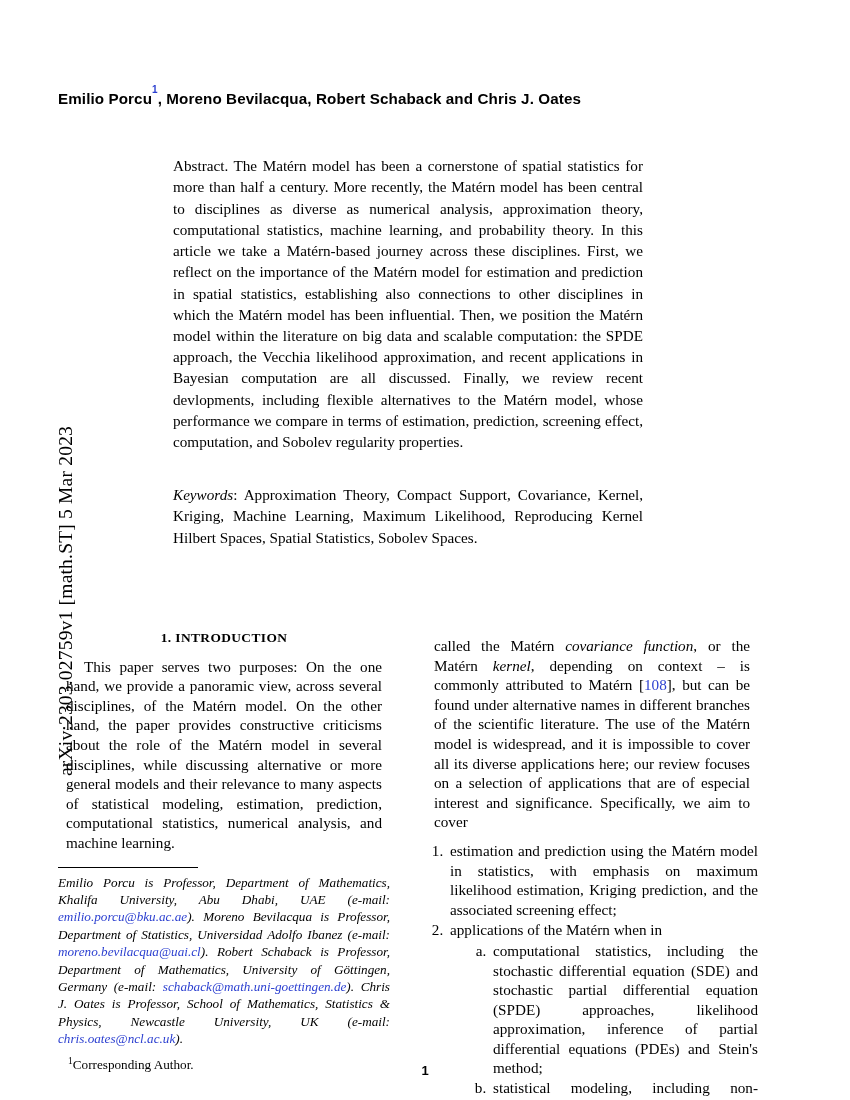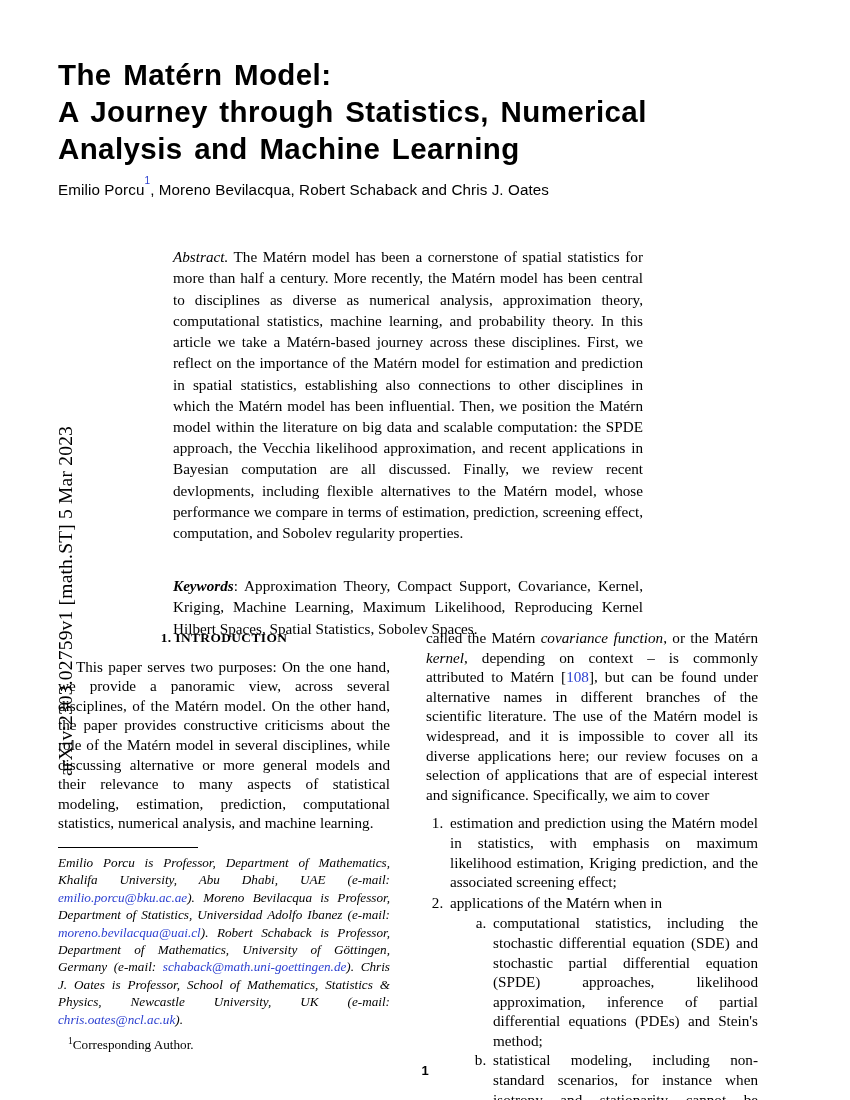--- a/index.html
+++ b/index.html
@@ -46,50 +46,49 @@
     font-size: 29.5px;
     line-height: 37px;
     letter-spacing: 0.4px;
     margin: 0 0 0 0;
     word-spacing: 3px;
   }
   .title .line { display: block; }
 
   .authors {
     font-family: "Liberation Sans", sans-serif;
-    font-weight: normal;
-    font-size: 15.2px;
-    margin-top: 8px;
+    font-weight: bold;
+    font-size: 15.2px;
+    margin-top: 28px;
     letter-spacing: 0.1px;
   }
   .authors sup a {
     color: #2b3fd0;
     text-decoration: none;
     font-size: 10px;
     vertical-align: super;
   }
 
   .abstract-block {
     margin: 48px auto 0 auto;
     width: 470px;
     font-size: 15.2px;
     line-height: 21.2px;
     text-align: justify;
   }
   .abstract-block .lead {
-    font-style: italic;
   }
   .keywords-block {
     margin: 32px auto 0 auto;
     width: 470px;
     font-size: 15.2px;
     line-height: 21.2px;
     text-align: justify;
   }
-  .keywords-block .lead { font-style: italic; font-weight: bold; }
+  .keywords-block .lead { font-style: italic; }
 
   .columns {
     position: absolute;
     top: 572px;
     left: 0;
     width: 700px;
     display: flex;
     gap: 36px;
   }
   .col {
@@ -100,21 +99,21 @@
   }
   .section-head {
     font-family: Liberation Serif, serif;
     font-weight: bold;
     font-size: 13.4px;
     text-align: center;
     letter-spacing: 0.4px;
     margin: 0 0 9px 0;
   }
   p.body {
-    margin: 0;
+    margin: 8px;
     text-indent: 18px;
     font-family: Liberation Serif, serif;
   }
   p.body + p.body { margin-top: 1px; }
 
   a.ref, a.mail {
     color: #2b3fd0;
     text-decoration: none;
   }
 
@@ -168,25 +167,20 @@
   }
   .it { font-style: italic; }
 </style>
 </head>
 <body>
 
 <div class="arxiv-stamp">arXiv:2303.02759v1  [math.ST]  5 Mar 2023</div>
 
 <div class="page">
 
-  <h1 class="title">
-    <span class="line">The  Matérn  Model:</span>
-    <span class="line">A  Journey  through  Statistics,  Numerical</span>
-    <span class="line">Analysis  and  Machine  Learning</span>
-  </h1>
 
   <div class="authors">
     <span>Emilio Porcu</span><sup><a class="ref" href="#">1</a></sup><span>, Moreno Bevilacqua, Robert Schaback and Chris J. Oates</span>
   </div>
 
   <div class="abstract-block">
     <span class="lead">Abstract.</span><span> The Matérn model has been a cornerstone of spatial statistics for more than half a century. More recently, the Matérn model has been central to disciplines as diverse as numerical analysis, approximation theory, computational statistics, machine learning, and probability theory. In this article we take a Matérn-based journey across these disciplines. First, we reflect on the importance of the Matérn model for estimation and prediction in spatial statistics, establishing also connections to other disciplines in which the Matérn model has been influential. Then, we position the Matérn model within the literature on big data and scalable computation: the SPDE approach, the Vecchia likelihood approximation, and recent applications in Bayesian computation are all discussed. Finally, we review recent devlopments, including flexible alternatives to the Matérn model, whose performance we compare in terms of estimation, prediction, screening effect, computation, and Sobolev regularity properties.</span>
   </div>
 
   <div class="keywords-block">

